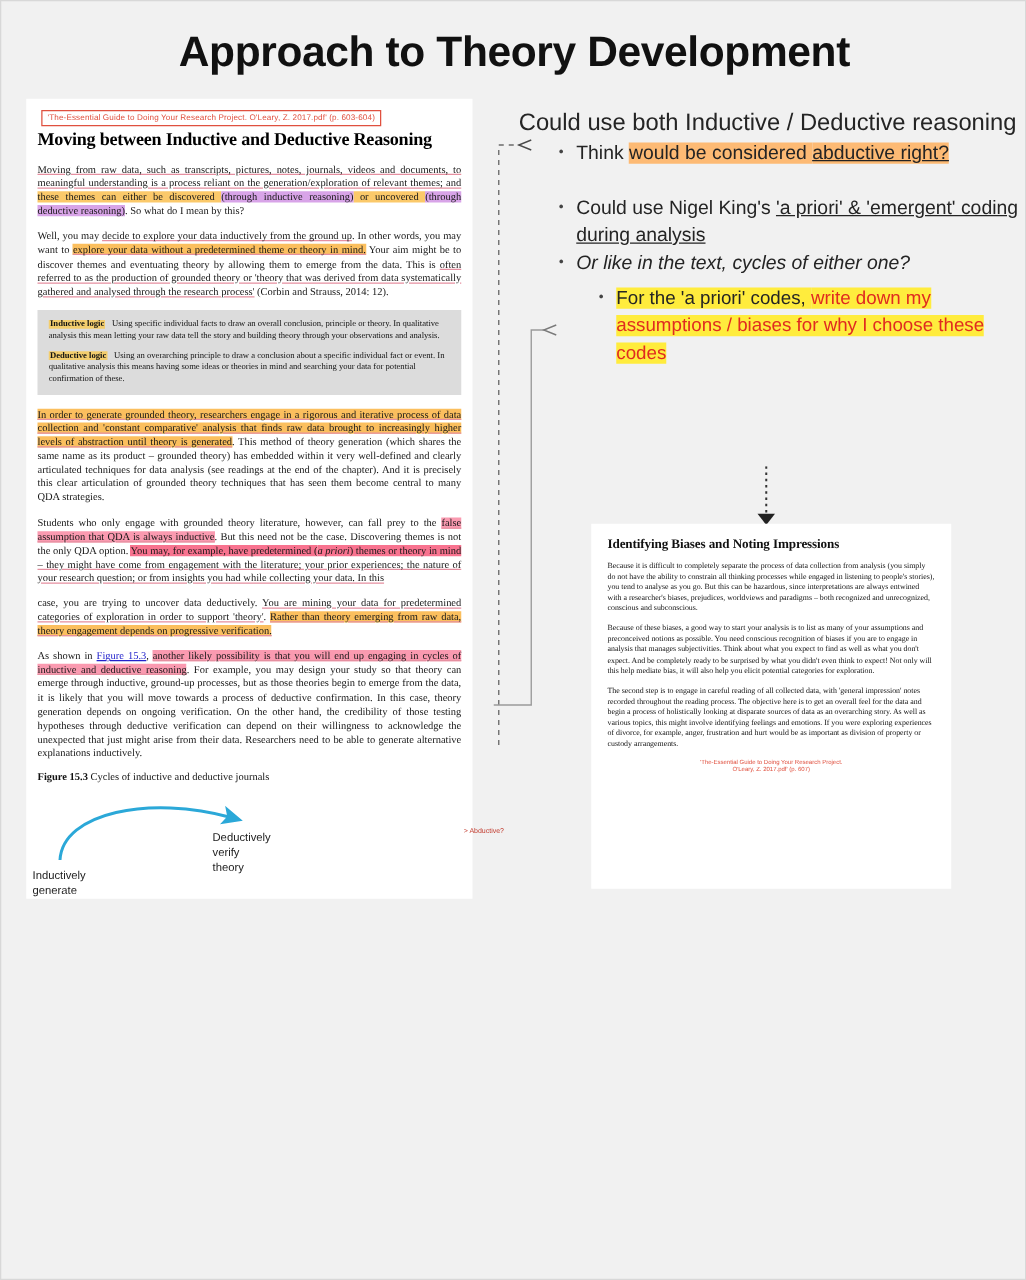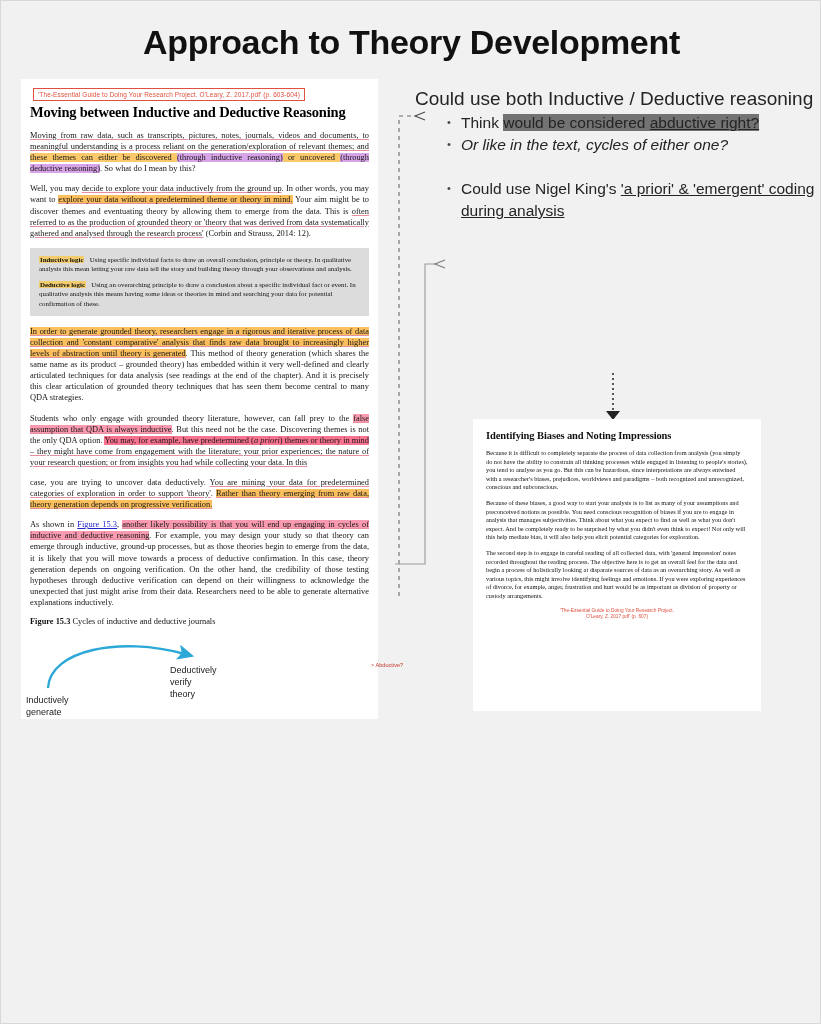--- a/index.html
+++ b/index.html
@@ -105,21 +105,21 @@
     position:relative;padding-left:16px;
   }
   .note-l3{
     font-size:15px;line-height:22px;margin:0 0 0 62px;
     position:relative;padding-left:16px;
   }
   .bullet::before{
     content:"\2022";position:absolute;left:2px;top:-1px;font-size:11px;color:#444;
   }
   .it{font-style:italic;}
-  .hl-green{background:#737373;}
+  .hl-green{background:#fdba74;}
   .hl-yellow{background:#ffec3d;}
   .red{color:#e02b20;}
   .und{text-decoration:underline;}
   
   .excerpt{
     position:absolute;left:472px;top:418px;
     width:288px;height:292px;
     background:#fff;
     box-sizing:border-box;
     padding:10px 13px 6px 13px;
@@ -160,21 +160,21 @@
 
     <div class="defbox">
       <p><span class="defterm">Inductive logic</span>&nbsp;&nbsp; <span>Using specific individual facts to draw an overall conclusion, principle or theory. In qualitative analysis this mean letting your raw data tell the story and building theory through your observations and analysis.</span></p>
       <p><span class="defterm">Deductive logic</span>&nbsp;&nbsp; <span>Using an overarching principle to draw a conclusion about a specific individual fact or event. In qualitative analysis this means having some ideas or theories in mind and searching your data for potential confirmation of these.</span></p>
     </div>
 
     <p class="doc-p"><span class="hl-or u">In order to generate grounded theory, researchers engage in a rigorous and iterative process of data collection and 'constant comparative' analysis that finds raw data brought to increasingly higher levels of abstraction until theory is generated</span><span>. This method of theory generation (which shares the same name as its product – grounded theory) has embedded within it very well-defined and clearly articulated techniques for data analysis (see readings at the end of the chapter). And it is precisely this clear articulation of grounded theory techniques that has seen them become central to many QDA strategies.</span></p>
 
     <p class="doc-p"><span>Students who only engage with grounded theory literature, however, can fall prey to the </span><span class="hl-pink2 u">false assumption that QDA is always inductive</span><span>. But this need not be the case. Discovering themes is not the only QDA option. </span><span class="hl-pink">You may, for example, have predetermined (</span><span class="hl-pink it" style="font-style:italic">a priori</span><span class="hl-pink">) themes or theory in mind</span><span class="u"> – they might have come from engagement with the literature; your prior experiences; the nature of your research question; or from insights you had while collecting your data. In this</span></p>
 
-    <p class="doc-p"><span>case, you are trying to uncover data deductively. </span><span class="u">You are mining your data for predetermined categories of exploration in order to support 'theory'</span><span>. </span><span class="hl-or u">Rather than theory emerging from raw data, theory generation depends on progressive verification.</span></p>
+    <p class="doc-p"><span>case, you are trying to uncover data deductively. </span><span class="u">You are mining your data for predetermined categories of exploration in order to support 'theory'</span><span>. </span><span class="hl-or u">Rather than theory emerging from raw data, theory engagement depends on progressive verification.</span></p>
 
     <p class="doc-p"><span>As shown in </span><span style="color:#2222cc;text-decoration:underline">Figure 15.3</span><span>, </span><span class="hl-pink2 u">another likely possibility is that you will end up engaging in cycles of inductive and deductive reasoning</span><span>. For example, you may design your study so that theory can emerge through inductive, ground-up processes, but as those theories begin to emerge from the data, it is likely that you will move towards a process of deductive confirmation. In this case, theory generation depends on ongoing verification. On the other hand, the credibility of those testing hypotheses through deductive verification can depend on their willingness to acknowledge the unexpected that just might arise from their data. Researchers need to be able to generate alternative explanations inductively.</span></p>
 
     <p class="fig-cap"><b>Figure 15.3</b> <span>Cycles of inductive and deductive journals</span></p>
 
     <div class="figure">
       <svg width="340" height="180" viewBox="0 0 340 180">
         <defs>
           <marker id="ah" markerWidth="7" markerHeight="7" refX="3" refY="3.2" orient="auto">
             <path d="M0,0 L7,3.2 L0,6.4 L1.6,3.2 Z" fill="#2ba8d8"></path>
@@ -204,24 +204,25 @@
   <svg class="conn" style="left:600px;top:372px;width:24px;height:48px;" width="24" height="48">
     <path d="M12,0 L12,38" fill="none" stroke="#333" stroke-width="1.6" stroke-dasharray="2,3"></path>
     <path d="M5,38 L19,38 L12,47 Z" fill="#222"></path>
   </svg>
 
   <div class="notes">
     <div class="note-l1">Could use both Inductive / Deductive reasoning</div>
 
     <div class="note-l2 bullet"><span>Think </span><span class="hl-green">would be considered </span><span class="hl-green und">abductive right?</span></div>
 
+    <div class="note-l2 bullet" style="margin-top:22px;"><span>Could use Nigel King's </span><span class="und">'a priori' &amp; 'emergent' coding during analysis</span></div>
+
     <div class="note-l2 bullet it">Or like in the text, cycles of either one?</div>
 
-    <div class="note-l2 bullet" style="margin-top:22px;"><span>Could use Nigel King's </span><span class="und">'a priori' &amp; 'emergent' coding during analysis</span></div>
-
+    <div class="note-l3 bullet" style="margin-top:6px;"><span class="hl-yellow">For the 'a priori' codes, </span><span class="hl-yellow red">write down my assumptions / biases for why I choose these codes</span></div>
   </div>
 
   <div class="excerpt">
     <h2>Identifying Biases and Noting Impressions</h2>
     <p>Because it is difficult to completely separate the process of data collection from analysis (you simply do not have the ability to constrain all thinking processes while engaged in listening to people's stories), you tend to analyse as you go. But this can be hazardous, since interpretations are always entwined with a researcher's biases, prejudices, worldviews and paradigms – both recognized and unrecognized, conscious and subconscious.</p>
     <p>Because of these biases, a good way to start your analysis is to list as many of your assumptions and preconceived notions as possible. You need conscious recognition of biases if you are to engage in analysis that manages subjectivities. Think about what you expect to find as well as what you don't expect. And be completely ready to be surprised by what you didn't even think to expect! Not only will this help mediate bias, it will also help you elicit potential categories for exploration.</p>
     <p>The second step is to engage in careful reading of all collected data, with 'general impression' notes recorded throughout the reading process. The objective here is to get an overall feel for the data and begin a process of holistically looking at disparate sources of data as an overarching story. As well as various topics, this might involve identifying feelings and emotions. If you were exploring experiences of divorce, for example, anger, frustration and hurt would be as important as division of property or custody arrangements.</p>
     <div class="excerpt-cite">
       <div>'The-Essential Guide to Doing Your Research Project.</div>
       <div>O'Leary, Z. 2017.pdf' (p. 607)</div>

